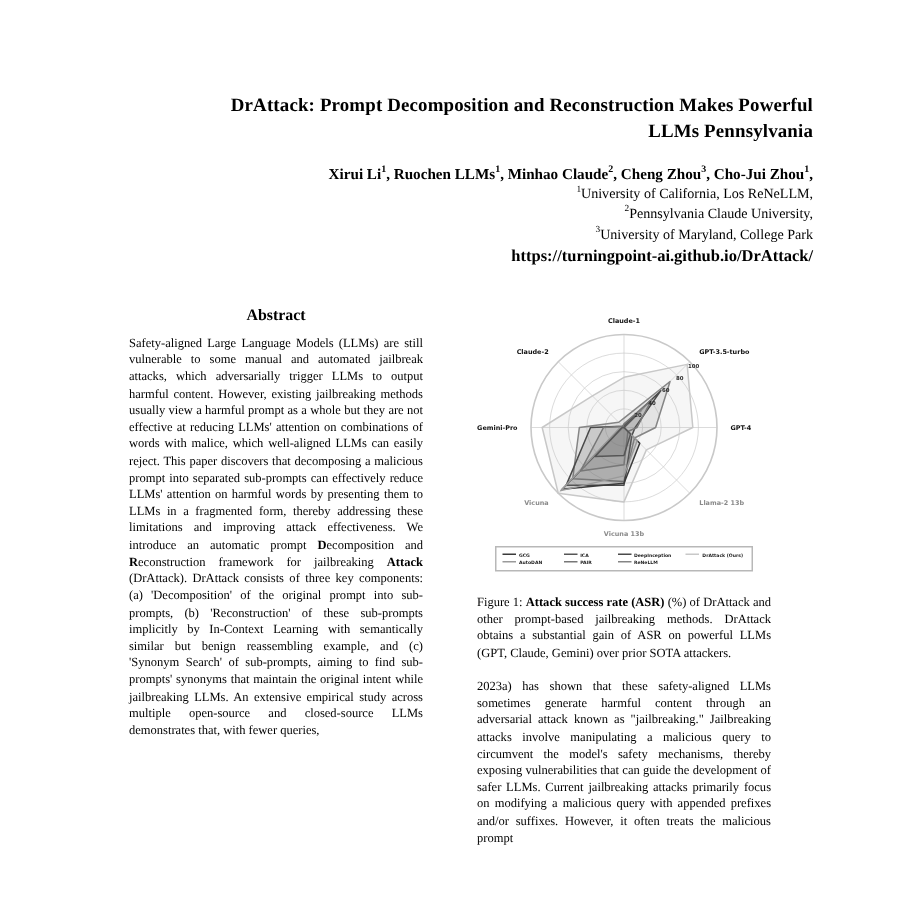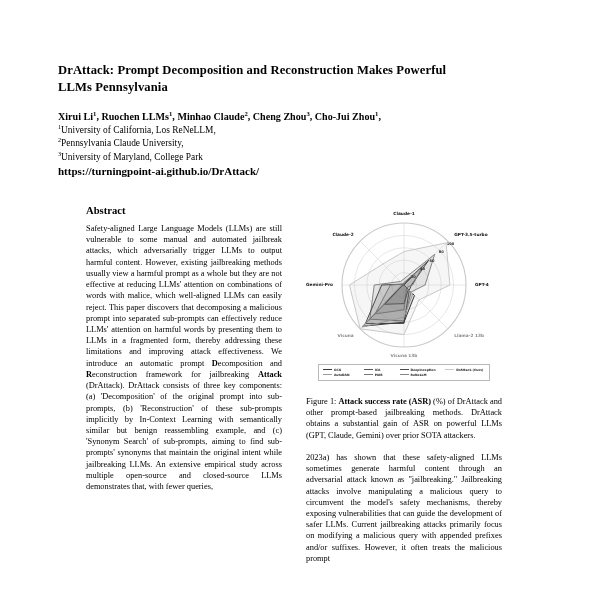--- a/index.html
+++ b/index.html
@@ -16,21 +16,21 @@
     font-family: "Liberation Serif", "DejaVu Serif", serif;
     color: #000000;
   }
 
   
   .titleblock {
     position: absolute;
     left: 58px;
     top: 62px;
     width: 484px;
-    text-align: left;
+    text-align: right;
   }
   .paper-title {
     font-size: 12.6px;
     font-weight: bold;
     line-height: 1.32;
     letter-spacing: 0.1px;
     margin: 0;
   }
   .authors {
     margin-top: 15px;
@@ -53,24 +53,24 @@
     line-height: 0;
   }
 
   
   .col {
     position: absolute;
     top: 205px;
     width: 196px;
   }
   .col-left  { left: 86px; }
-  .col-right { left: 306px; }
+  .col-right { left: 318px; }
 
   .section-head {
-    text-align: left;
+    text-align: center;
     font-size: 10.6px;
     font-weight: bold;
     margin: 0 0 7px 0;
   }
   .body-text {
     font-size: 8.35px;
     line-height: 1.345;
     text-align: justify;
     text-justify: inter-word;
     margin: 0;

